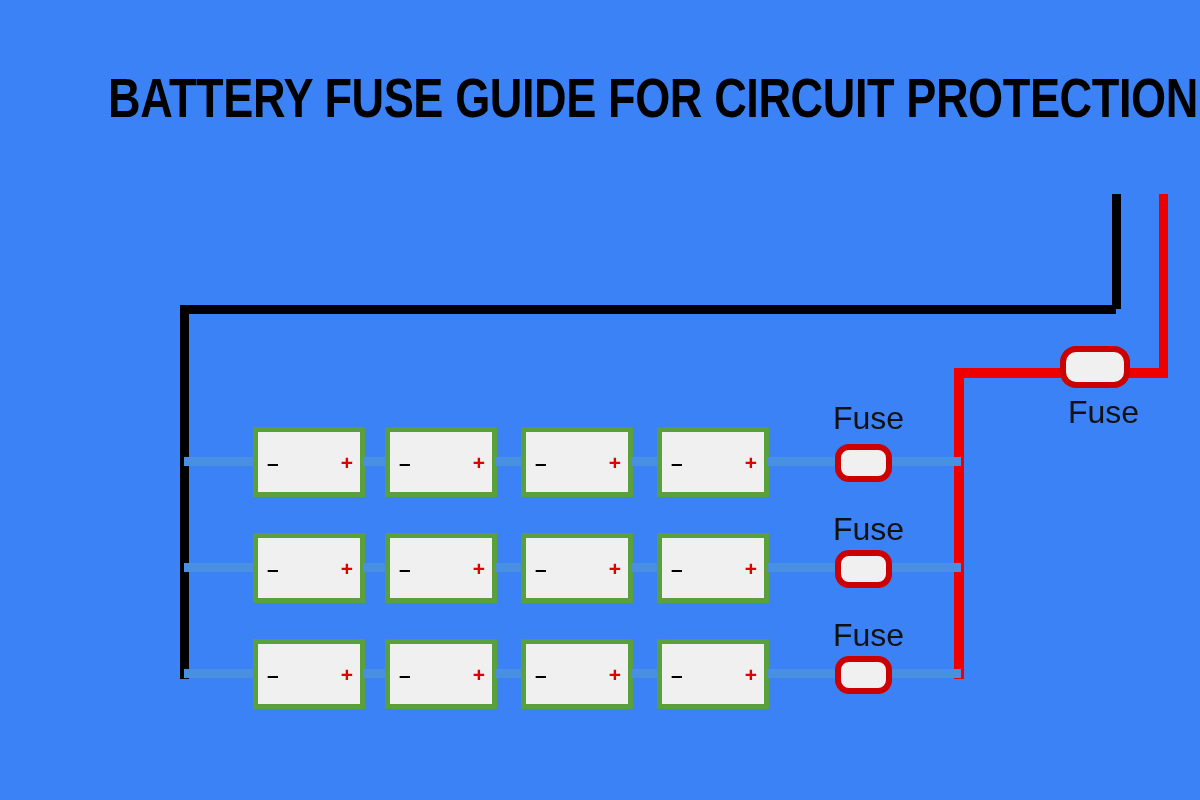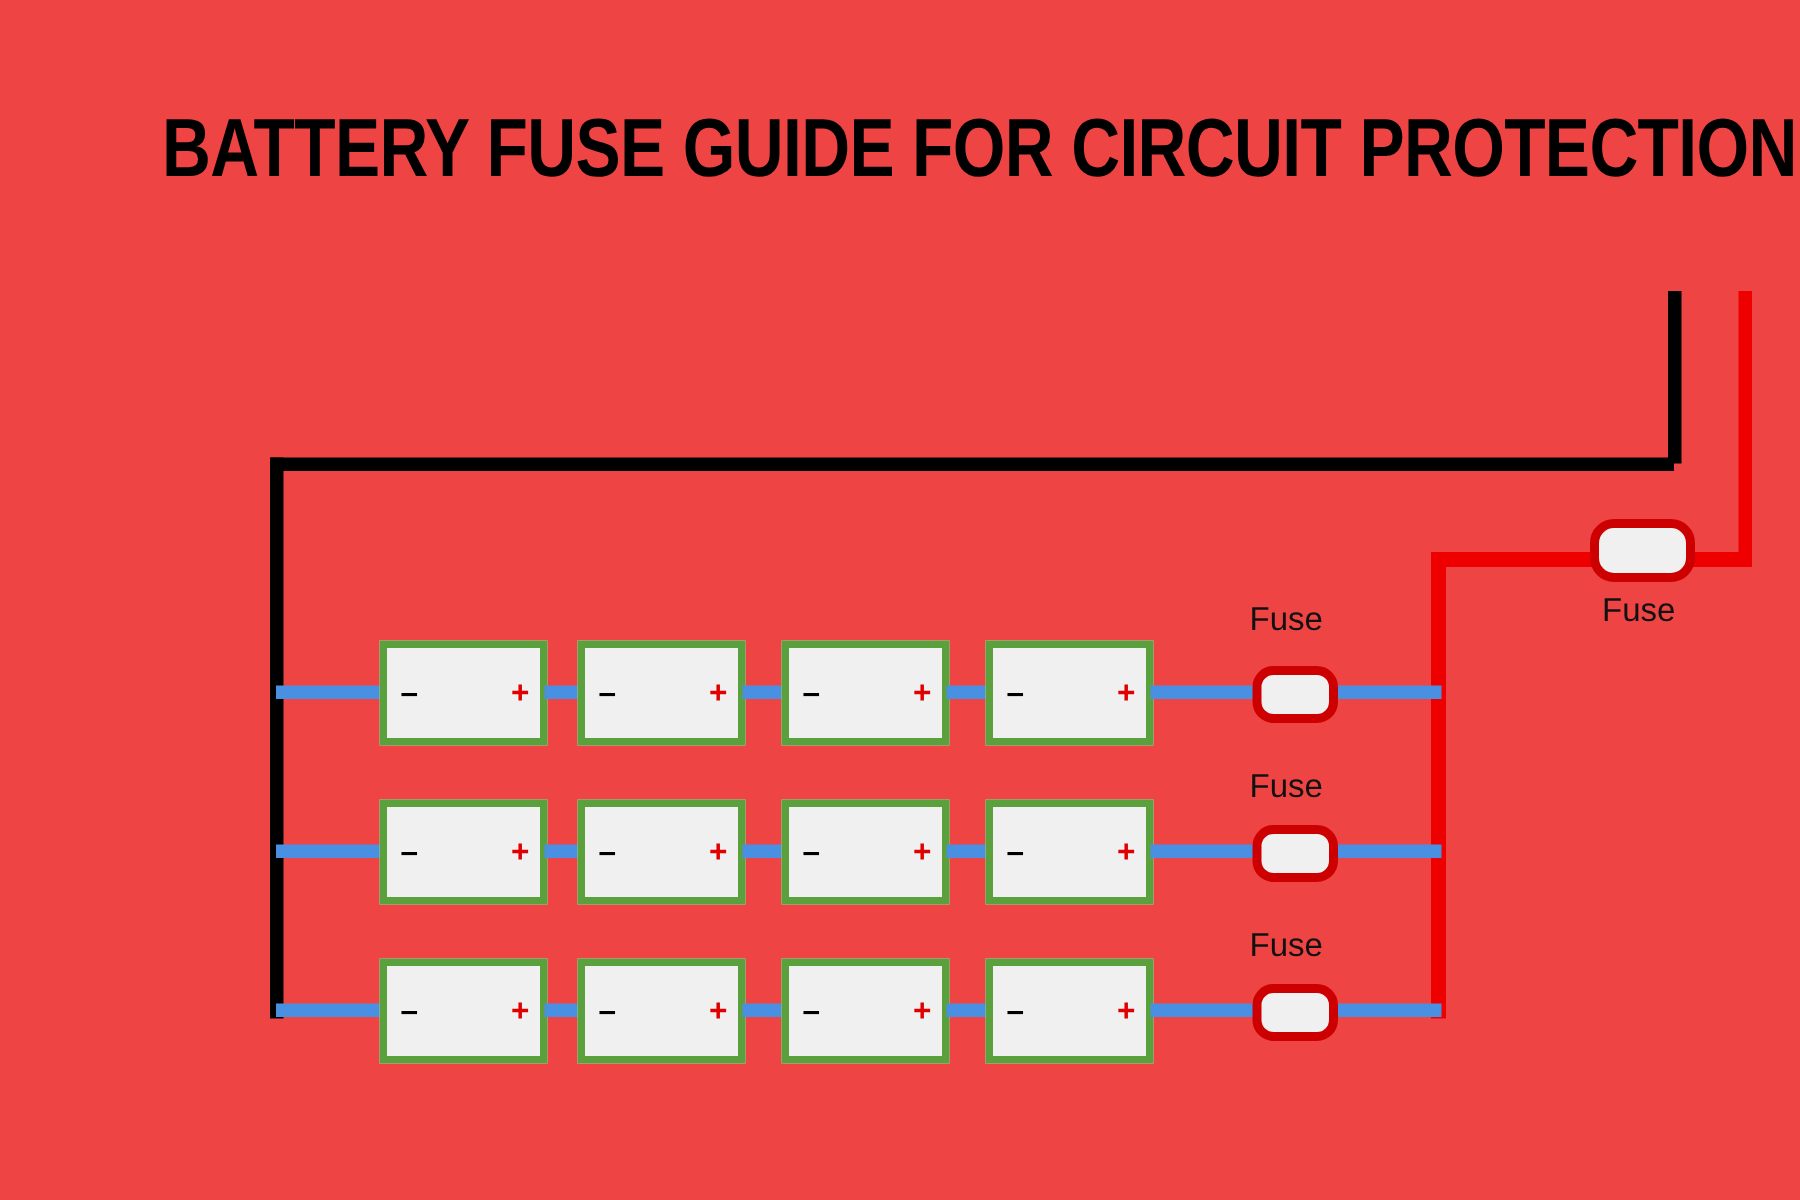--- a/index.html
+++ b/index.html
@@ -7,21 +7,21 @@
     padding: 0;
     background: #ffffff;
   }
   body {
     font-family: "Liberation Sans", sans-serif;
   }
   #canvas {
     position: relative;
     width: 1200px;
     height: 800px;
-    background: #ef4444;
+    background: #3b82f6;
     overflow: hidden;
   }
   #title {
     position: absolute;
     left: 0;
     top: 68px;
     width: 1200px;
     text-align: center;
     font-family: "Liberation Sans", sans-serif;
     font-weight: bold;
@@ -73,21 +73,21 @@
     background: #f0f0f0;
     border-radius: 14px;
   }
   .fuse.main {
     border-radius: 16px;
     border-width: 6px;
   }
   .fuse-label {
     position: absolute;
     font-family: "Liberation Sans", sans-serif;
-    font-size: 22px;
+    font-size: 32px;
     color: #111111;
     line-height: 1;
     white-space: nowrap;
   }
 </style>
 </head>
 <body>
 
 <div id="canvas">
 

